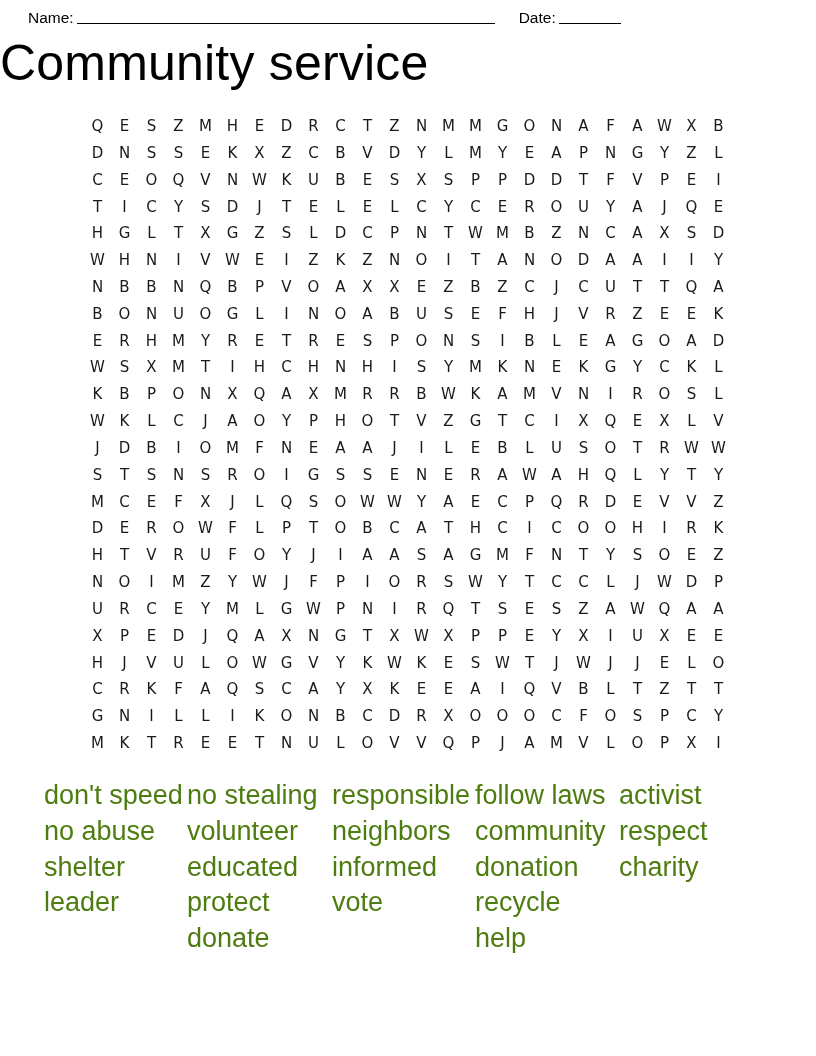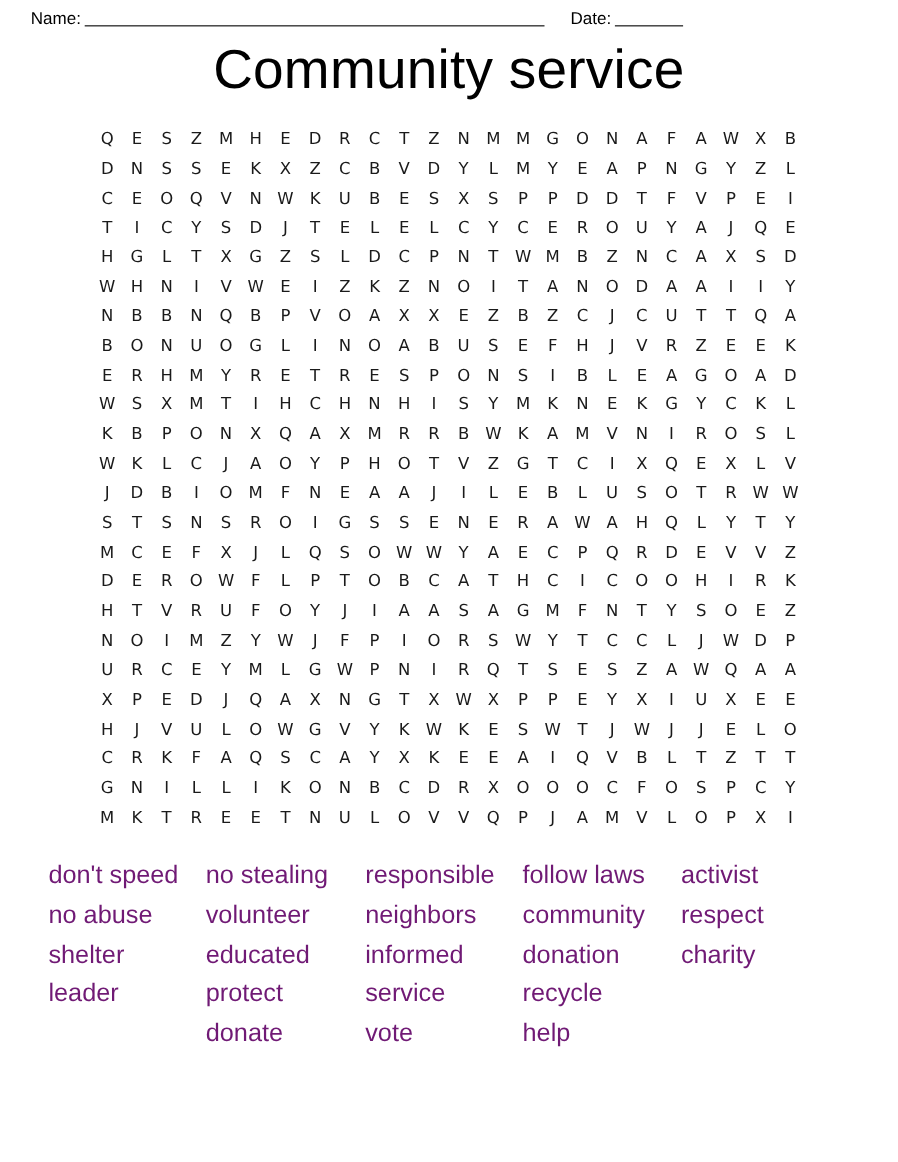--- a/index.html
+++ b/index.html
@@ -50,21 +50,20 @@
     margin: 0 0 2px 3px;
   }
   .gap-mid { flex: 0 0 22px; }
 
   
   .puzzle-title {
     position: absolute;
     top: 32px;
     left: 0;
     width: 816px;
-    text-align: center;
     font-family: "Liberation Sans Narrow", "Liberation Sans", sans-serif;
     font-size: 50px;
     line-height: 62px;
     font-weight: 400;
     letter-spacing: 0.2px;
     white-space: pre;
   }
 
   
   .grid-wrap {
@@ -102,25 +101,25 @@
     display: flex;
     flex-direction: column;
   }
   .word-col.c1 { width: 143px; }
   .word-col.c2 { width: 145px; }
   .word-col.c3 { width: 143px; justify-content: center; }
   .word-col.c4 { width: 144px; }
   .word-col.c5 { width: 150px; }
   .word-item {
     font-family: "Liberation Sans Narrow", "Liberation Sans", sans-serif;
-    font-size: 23px;
+    font-size: 27px;
     line-height: 35.8px;
     font-weight: 400;
     white-space: pre;
-    color: #701a75;
+    color: #4d7c0f;
   }
 </style>
 </head>
 <body>
 
 <div class="header-row">
   <span class="field-label">Name:</span>
   <span class="rule-long"></span>
   <span class="gap-mid"></span>
   <span class="field-label">Date:</span>
@@ -767,21 +766,20 @@
       <div class="word-item">no stealing</div>
       <div class="word-item">volunteer</div>
       <div class="word-item">educated</div>
       <div class="word-item">protect</div>
       <div class="word-item">donate</div>
     </div>
     <div class="word-col c3">
       <div class="word-item">responsible</div>
       <div class="word-item">neighbors</div>
       <div class="word-item">informed</div>
-      <div class="word-item">service</div>
       <div class="word-item">vote</div>
     </div>
     <div class="word-col c4">
       <div class="word-item">follow laws</div>
       <div class="word-item">community</div>
       <div class="word-item">donation</div>
       <div class="word-item">recycle</div>
       <div class="word-item">help</div>
     </div>
     <div class="word-col c5">

